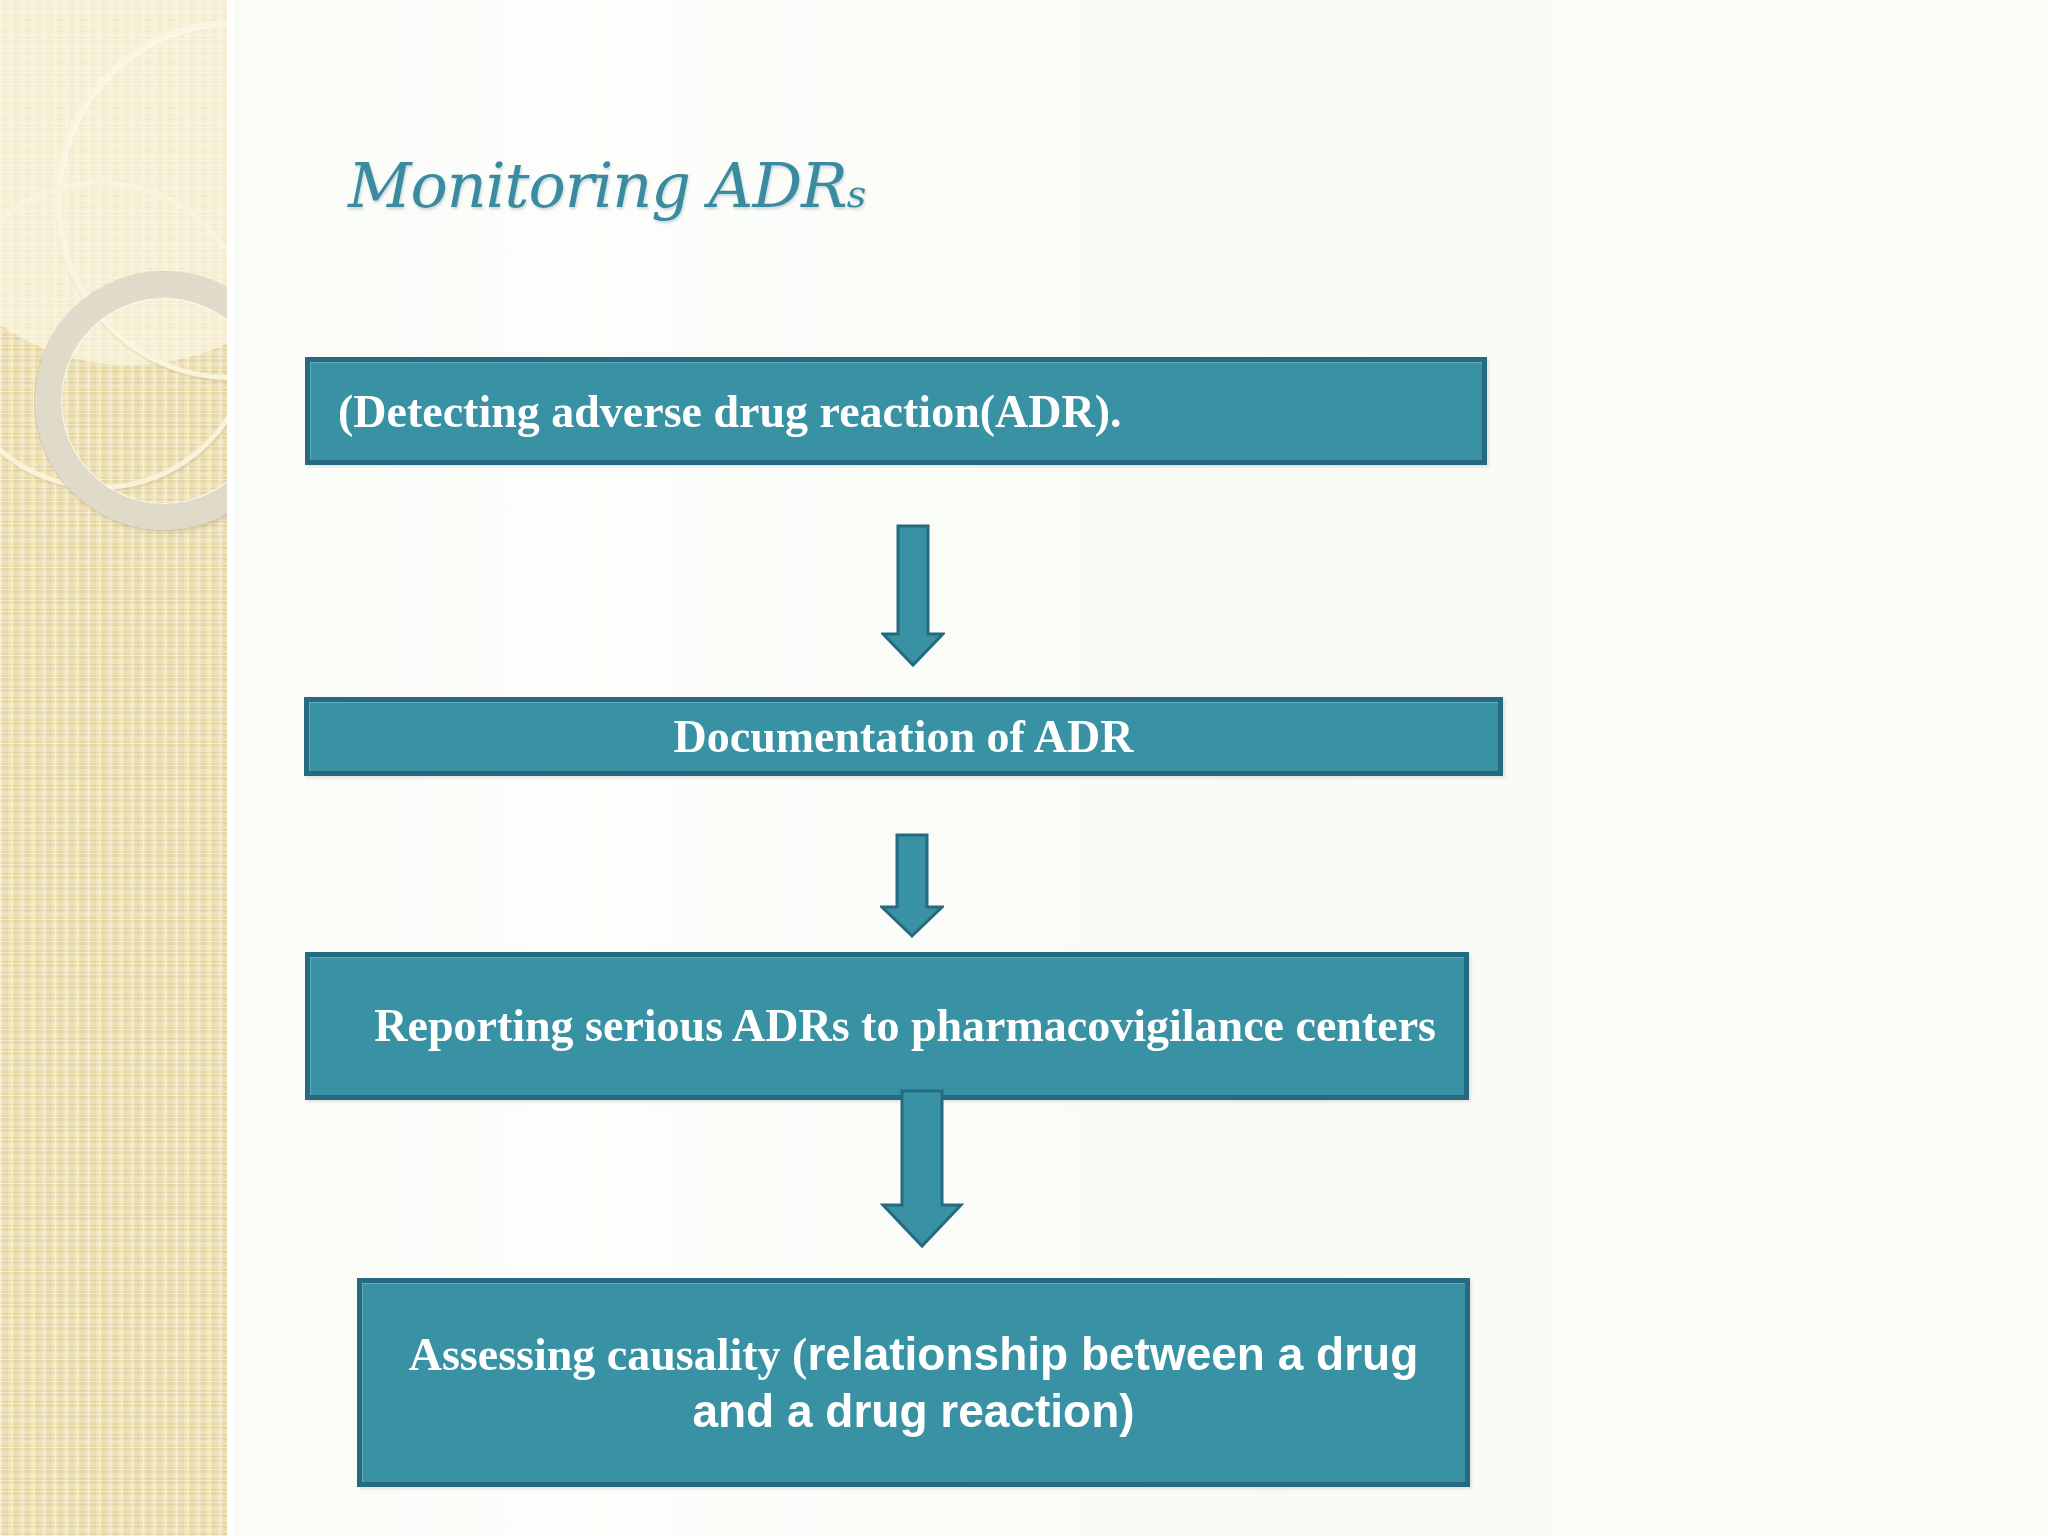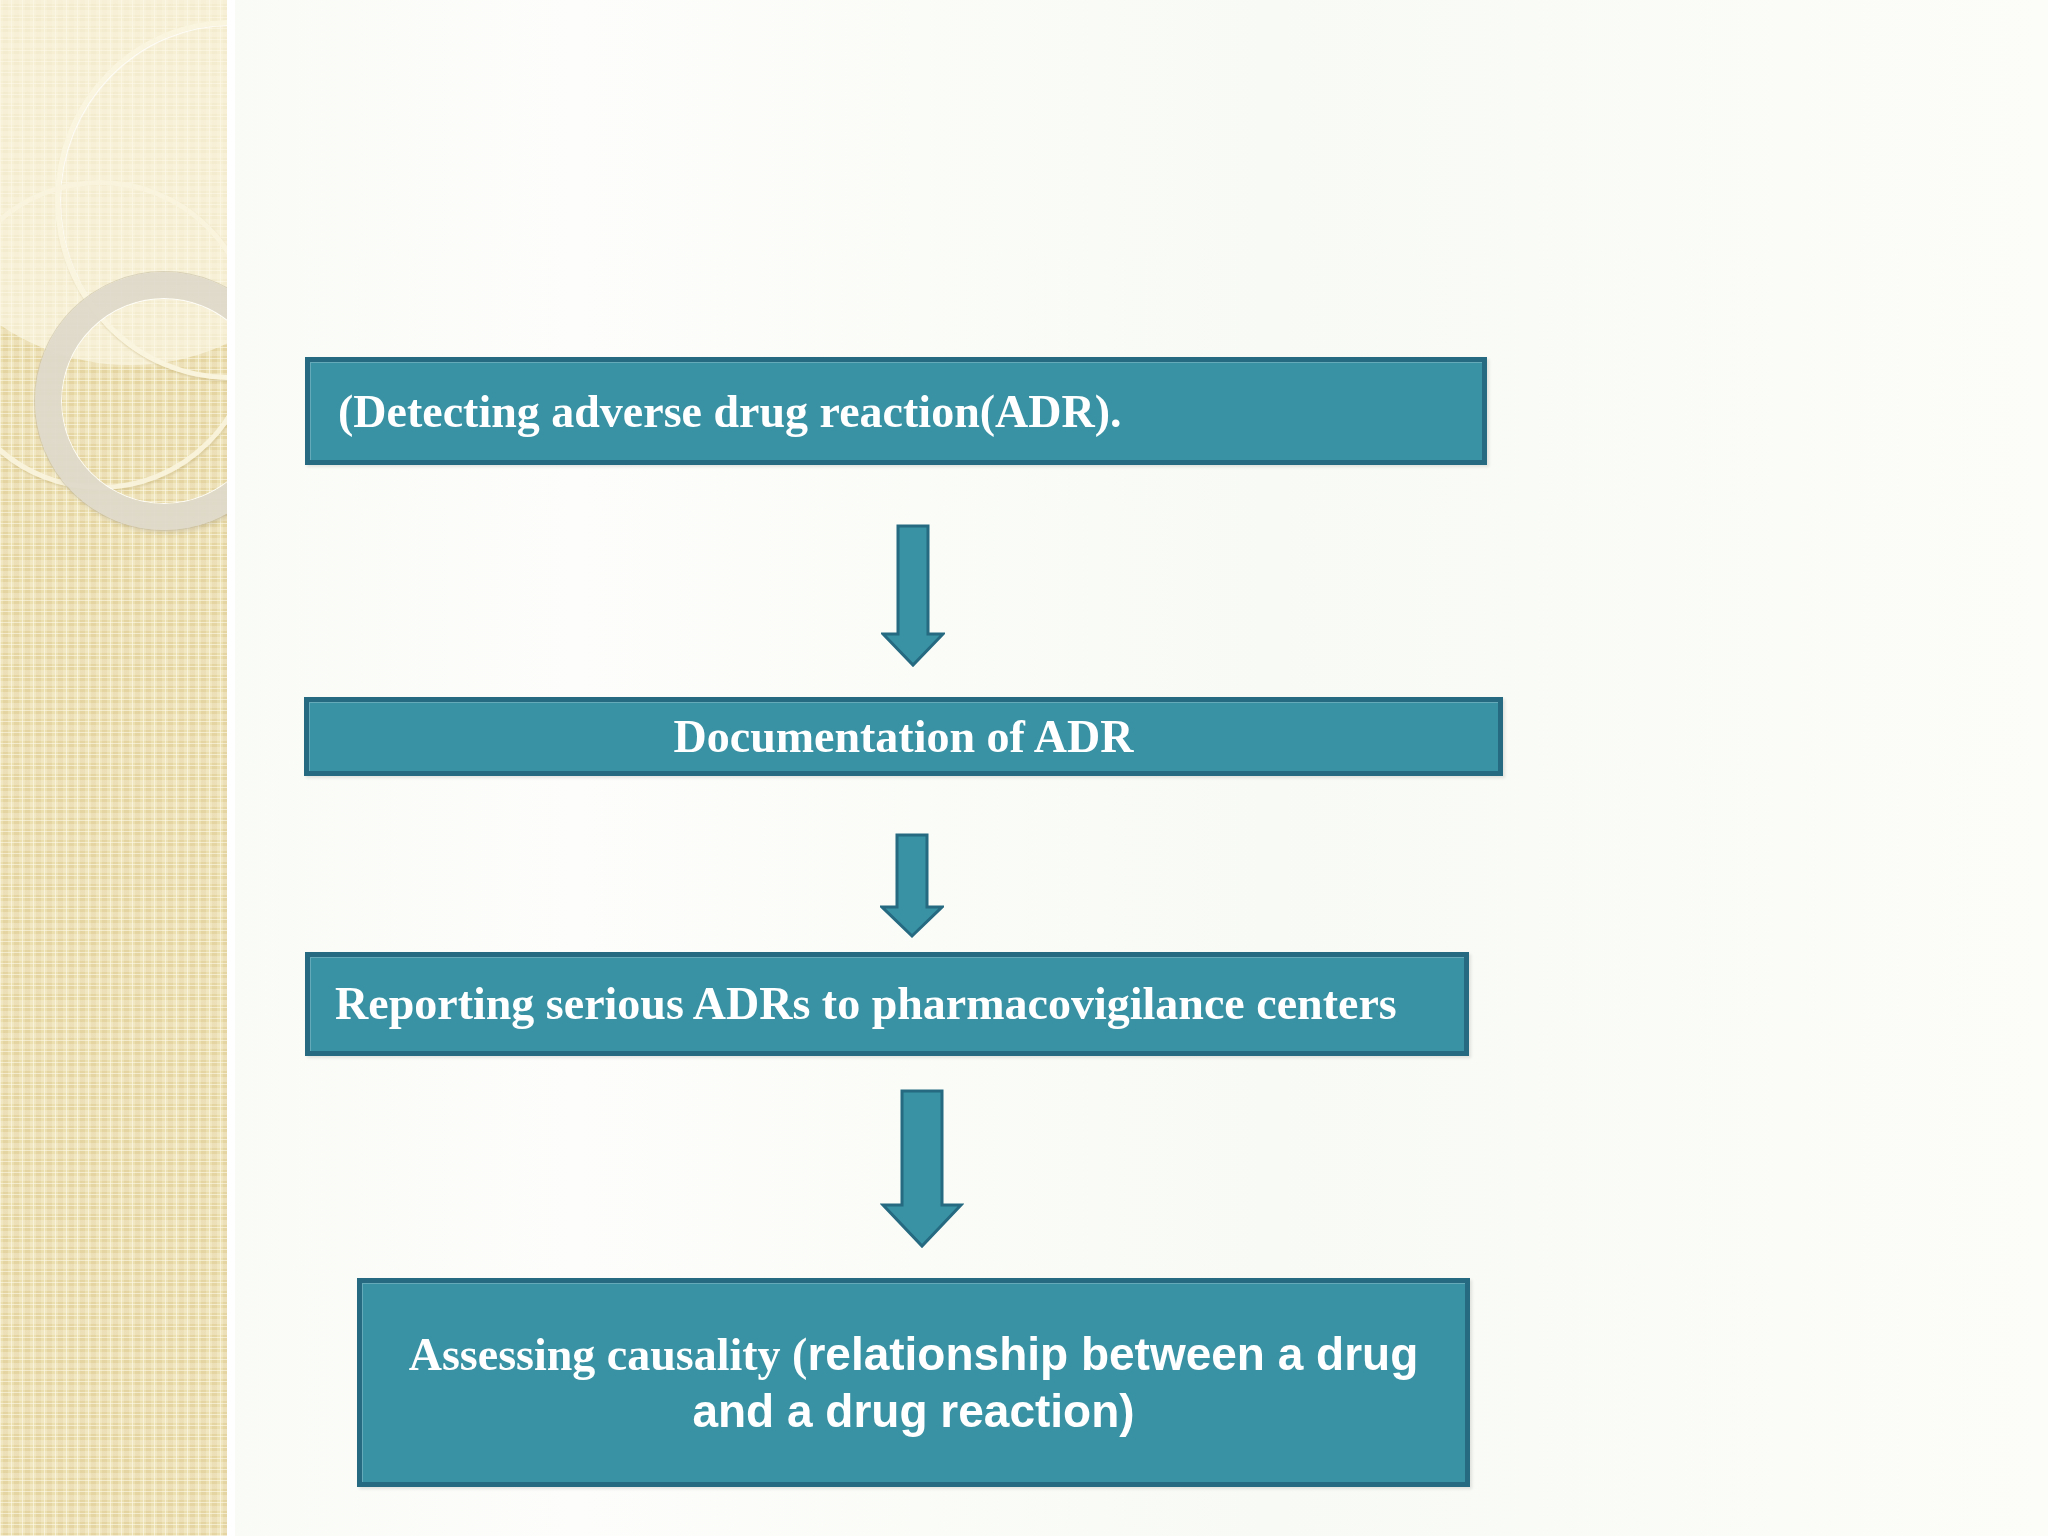--- a/index.html
+++ b/index.html
@@ -67,21 +67,21 @@
     color:#ffffff;
     font-weight:bold;
     font-size:46px;
     display:flex;
     align-items:center;
     box-shadow:inset 1px 1px 0 rgba(255,255,255,.22), 2px 2px 3px rgba(0,0,0,.10);
   }
   .box .txt{display:block;width:100%;}
   .box1{left:305px;top:357px;width:1182px;height:108px;padding:0 20px 0 28px;}
   .box2{left:304px;top:697px;width:1199px;height:79px;text-align:center;}
-  .box3{left:305px;top:952px;width:1164px;height:104px;padding:0 28px 0 25px;line-height:56px;}
+  .box3{left:305px;top:952px;width:1164px;height:148px;padding:0 28px 0 25px;line-height:56px;text-align:right;}
   .box4{left:357px;top:1278px;width:1113px;height:209px;text-align:center;padding:0 30px;line-height:57px;}
   .sans{font-family:"Liberation Sans",sans-serif;}
 
   
   .arrow{position:absolute;display:block;}
   .arrow1{left:881px;top:524px;}
   .arrow2{left:880px;top:833px;}
   .arrow3{left:880px;top:1089px;}
   .arrow polygon{
     fill:#3992a4;
@@ -95,20 +95,21 @@
 
 <div class="slide">
 
   <aside class="sidebar">
     <div class="light-quadrant"></div>
     <div class="ring ring1"></div>
     <div class="ring ring2"></div>
     <div class="ring ring3"></div>
   </aside>
 
+  <h1 class="title"><span>Monitoring ADR</span><span class="title-small">s</span></h1>
 
   <div class="box box1">
     <span class="txt">(Detecting adverse drug reaction(ADR).</span>
   </div>
 
   <svg class="arrow arrow1" width="64" height="144" viewBox="0 0 64 144">
     <polygon points="17,2 47,2 47,110 62,110 32,141 2,110 17,110"></polygon>
   </svg>
 
   <div class="box box2">

